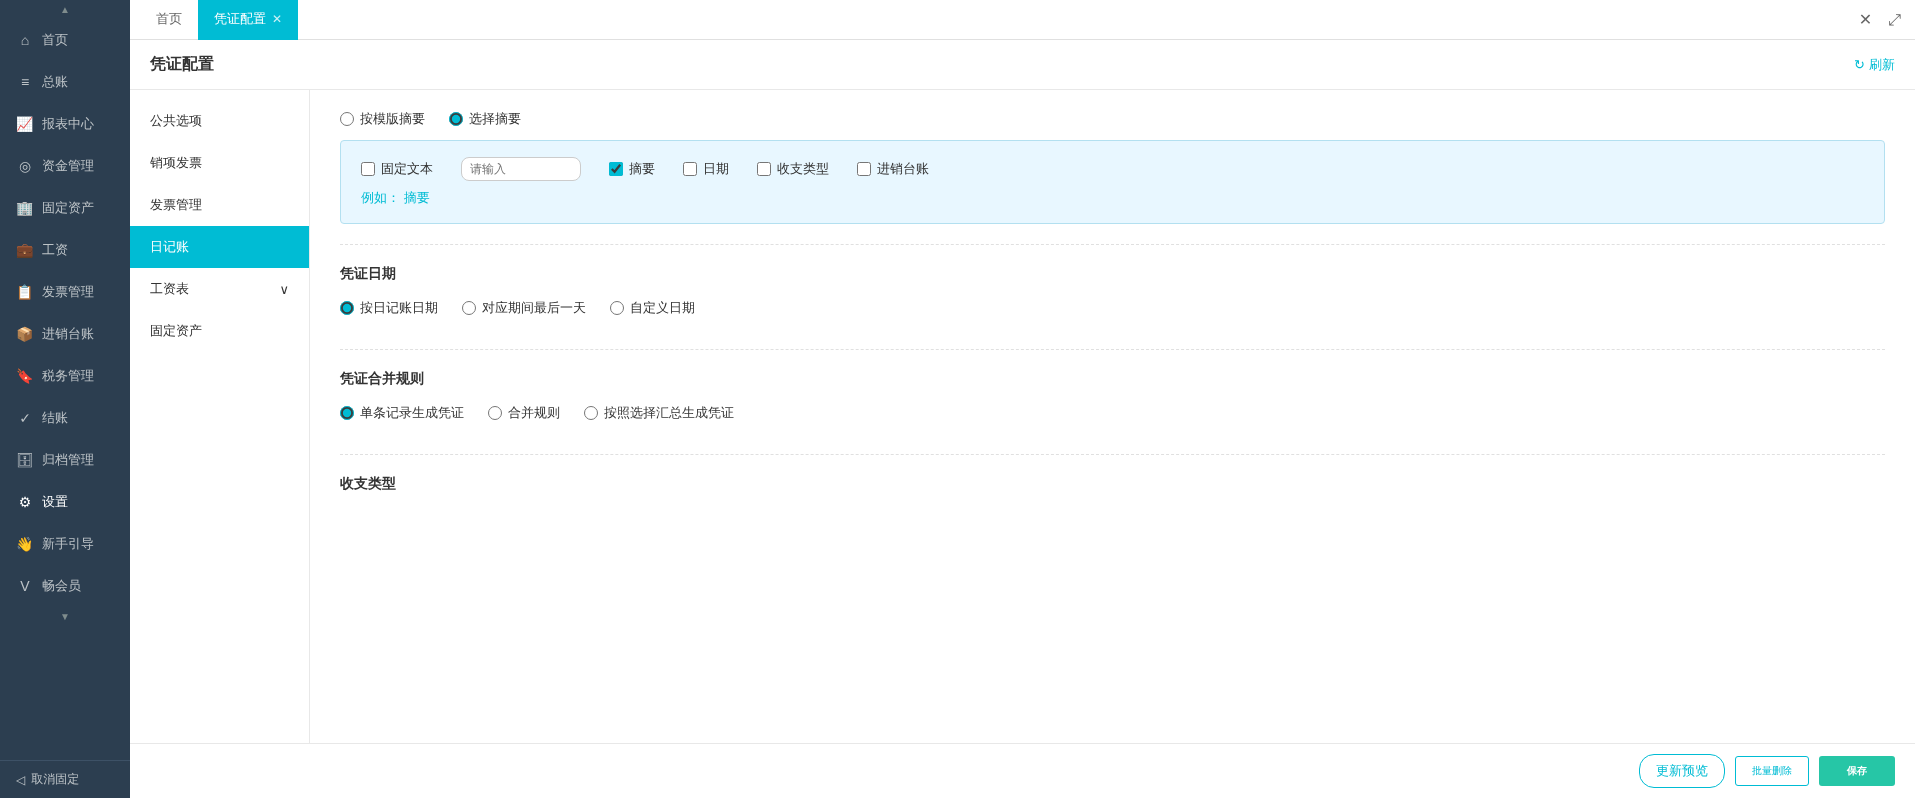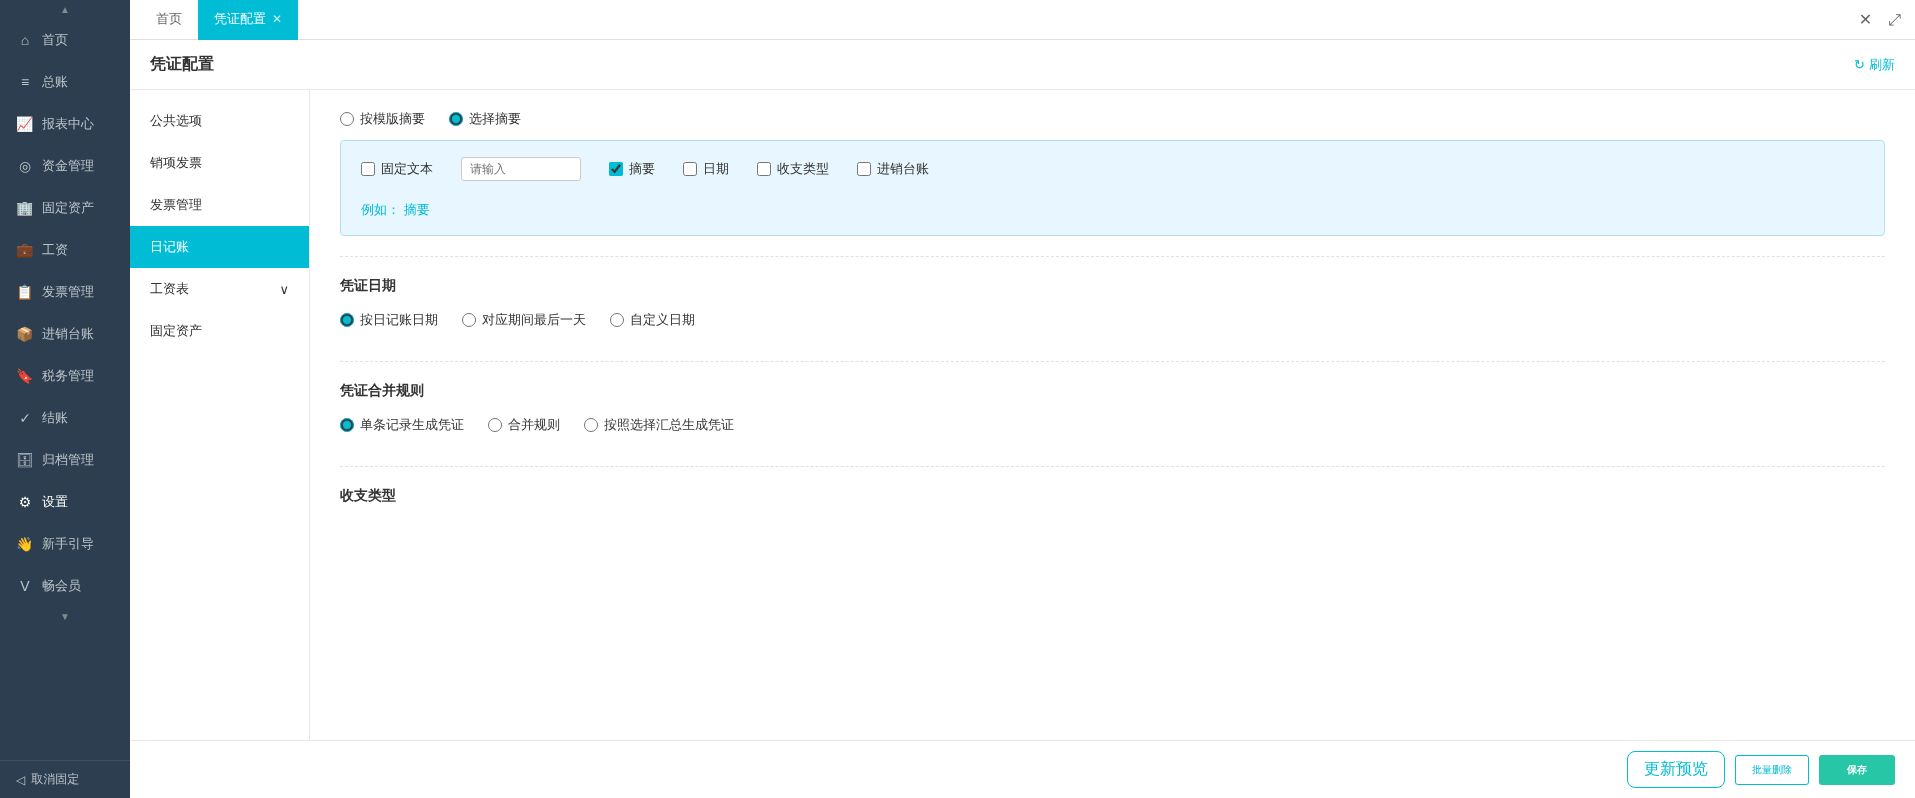--- a/index.html
+++ b/index.html
@@ -216,52 +216,52 @@
       margin-top: 10px;
     }
     .summary-row {
       display: flex;
       align-items: center;
       gap: 28px;
       flex-wrap: wrap;
     }
     .text-input {
       border: 1px solid #ccc;
-      border-radius: 3px;
+      border-radius: 8px;
       padding: 4px 8px;
       font-size: 12px;
       color: #7f1d1d;
       width: 120px;
       outline: none;
     }
     .example-text {
       color: #00bcd4;
       font-size: 13px;
-      margin-top: 20px;
+      margin-top: 8px;
     }
 
     
     .bottom-bar {
       display: flex;
       justify-content: flex-end;
       align-items: center;
       gap: 10px;
       padding: 10px 20px;
       background: #fff;
       border-top: 1px solid #e8e8e8;
       flex-shrink: 0;
     }
     .btn-update-preview {
       border: 1px solid #00bcd4;
       background: #fff;
       color: #00bcd4;
       padding: 7px 16px;
-      border-radius: 8px;
-      cursor: pointer;
-      font-size: 16px;
+      border-radius: 15px;
+      cursor: pointer;
+      font-size: 13px;
     }
     .btn-batch-delete {
       border: 1px solid #00bcd4;
       background: #fff;
       color: #00bcd4;
       padding: 7px 16px;
       border-radius: 3px;
       cursor: pointer;
       font-size: 10px;
     }

